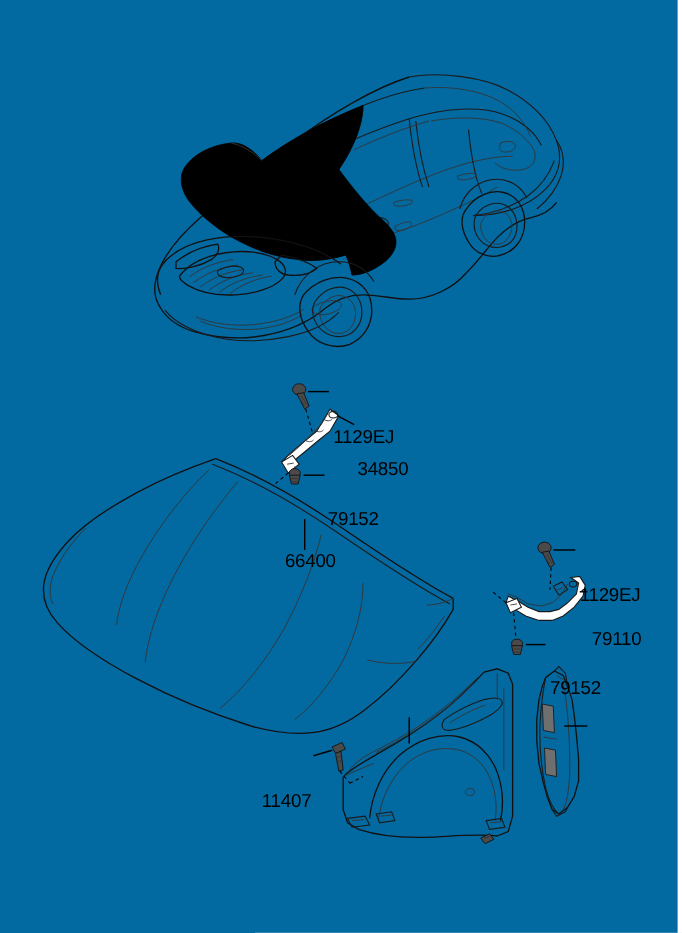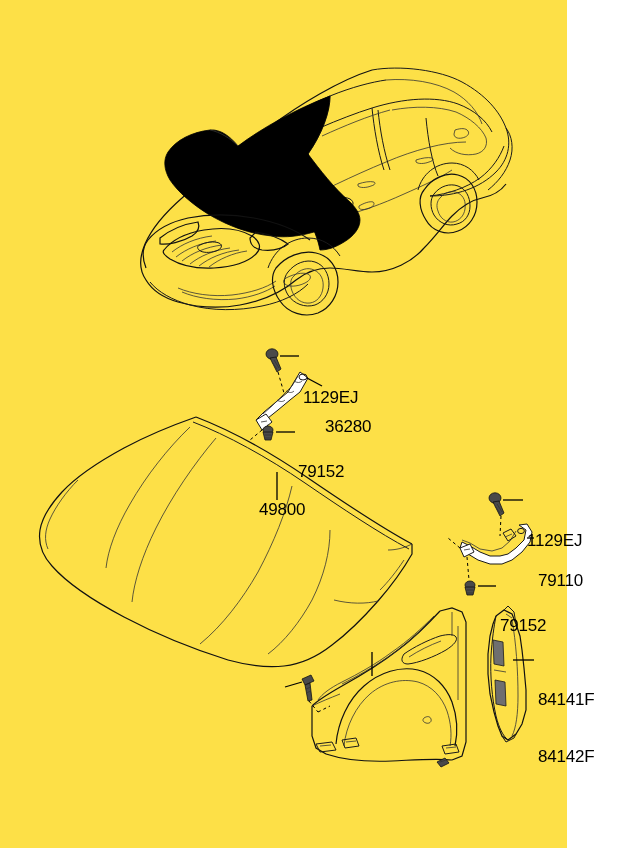--- a/index.html
+++ b/index.html
@@ -8,23 +8,23 @@
     background: #ffffff;
   }
   body {
     width: 620px;
     height: 848px;
     overflow: hidden;
     font-family: "Liberation Sans", sans-serif;
   }
   #diagram-root {
     position: relative;
-    width: 567px;
+    width: 616px;
     height: 848px;
-    background: #fde047;
+    background: #0369a1;
   }
   svg.layer {
     position: absolute;
     top: 0;
     left: 0;
     width: 620px;
     height: 848px;
   }
   .callout {
     position: absolute;
@@ -376,43 +376,42 @@
     <path class="lead" d="M372 652 L372 676"></path>
     <path class="lead" d="M285 687 L302 682"></path>
     <path class="lead" d="M513 660 L534 660"></path>
   </svg>
 
   <div class="callout" style="left:303px; top:350px;">
     <span class="ln">1129EJ</span>
   </div>
 
   <div class="callout" style="left:325px; top:379px;">
-    <span class="ln">36280</span>
+    <span class="ln">34850</span>
   </div>
 
   <div class="callout" style="left:298px; top:424px;">
     <span class="ln">79152</span>
   </div>
 
   <div class="callout" style="left:259px; top:462px;">
-    <span class="ln">49800</span>
+    <span class="ln">66400</span>
   </div>
 
   <div class="callout" style="left:527px; top:493px;">
     <span class="ln">1129EJ</span>
   </div>
 
   <div class="callout" style="left:538px; top:533px;text-align:right;">
     <span class="ln">79110</span>
   </div>
 
   <div class="callout" style="left:500px; top:578px;">
     <span class="ln">79152</span>
   </div>
 
 
-
-  <div class="callout" style="left:538px; top:652px;">
-    <span class="ln">84141F</span>
-    <span class="ln">84142F</span>
-  </div>
+  <div class="callout" style="left:238px; top:681px;">
+    <span class="ln">11407</span>
+  </div>
+
 
 </div>
 
 </body></html>

